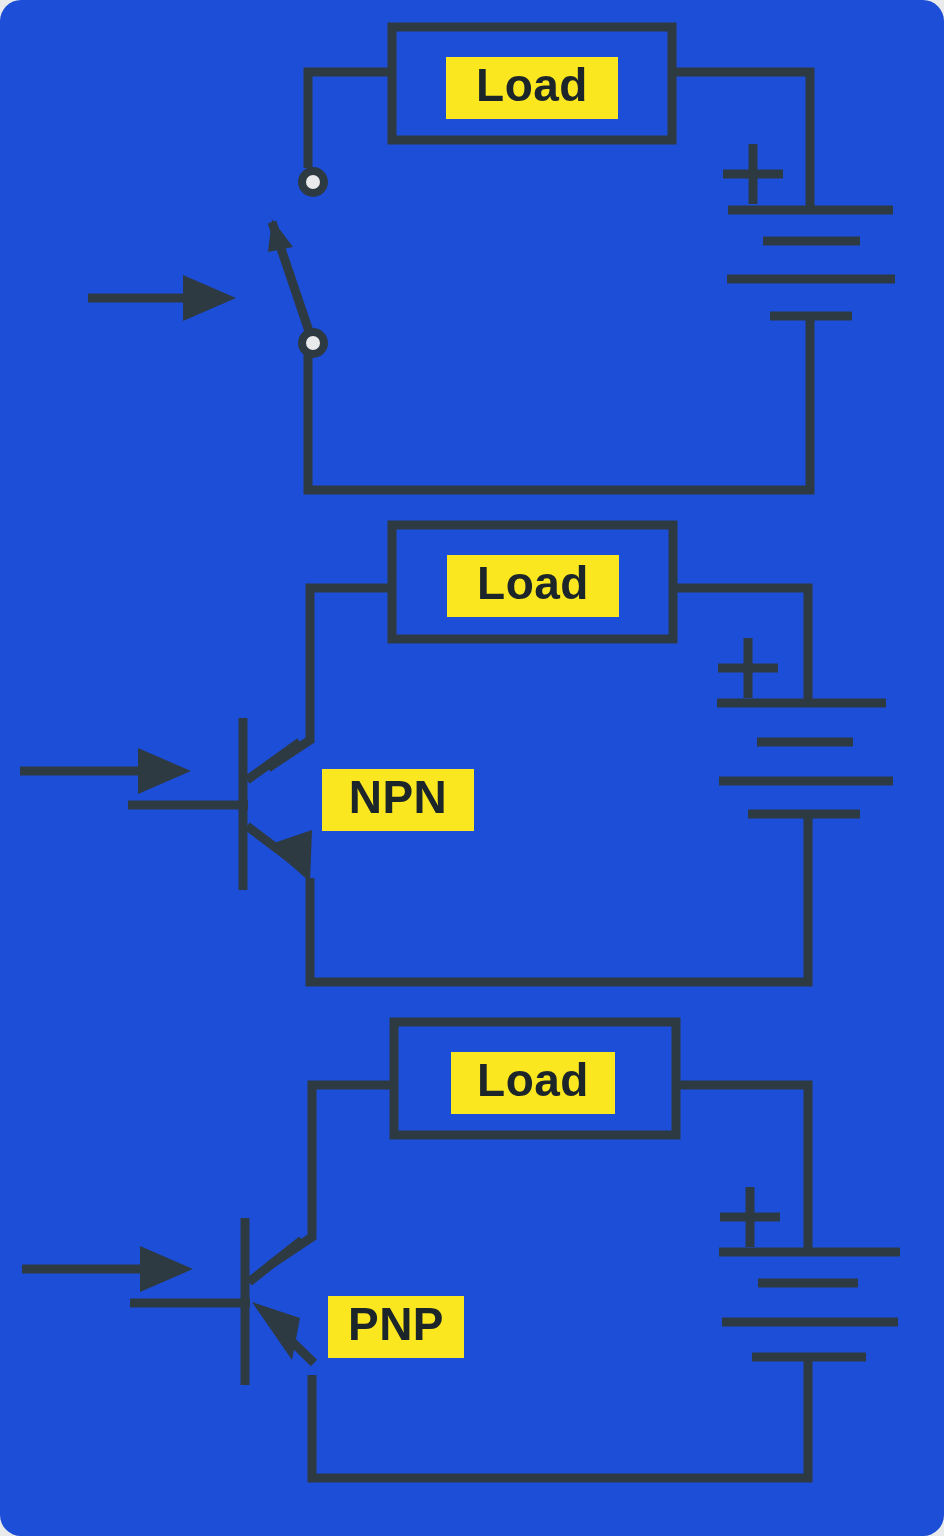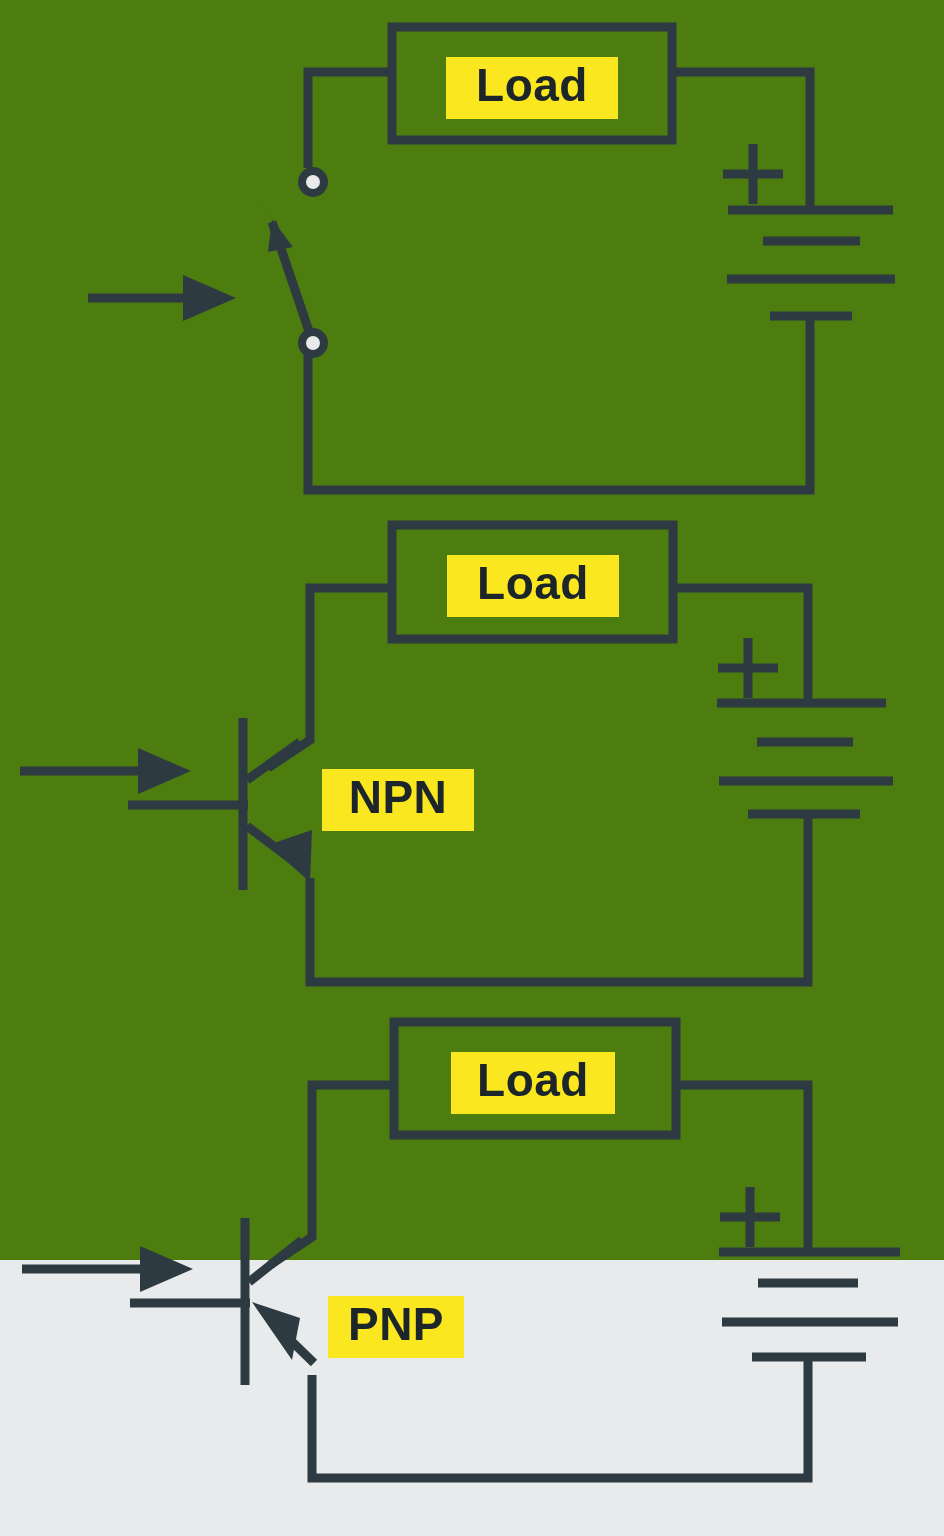--- a/index.html
+++ b/index.html
@@ -9,22 +9,23 @@
   }
   body {
     width: 944px;
     height: 1536px;
     font-family: "Liberation Sans", sans-serif;
     overflow: hidden;
   }
   #diagram-root {
     position: relative;
     width: 944px;
-    height: 1260px;
-    background: #4d7c0f;
+    height: 1536px;
+    background: #1d4ed8;
+    border-radius: 21px;
   }
   svg.circuit-canvas {
     display: block;
     width: 944px;
     height: 1536px;
   }
   .wire {
     fill: none;
     stroke: #2e3a42;
     stroke-width: 9;

